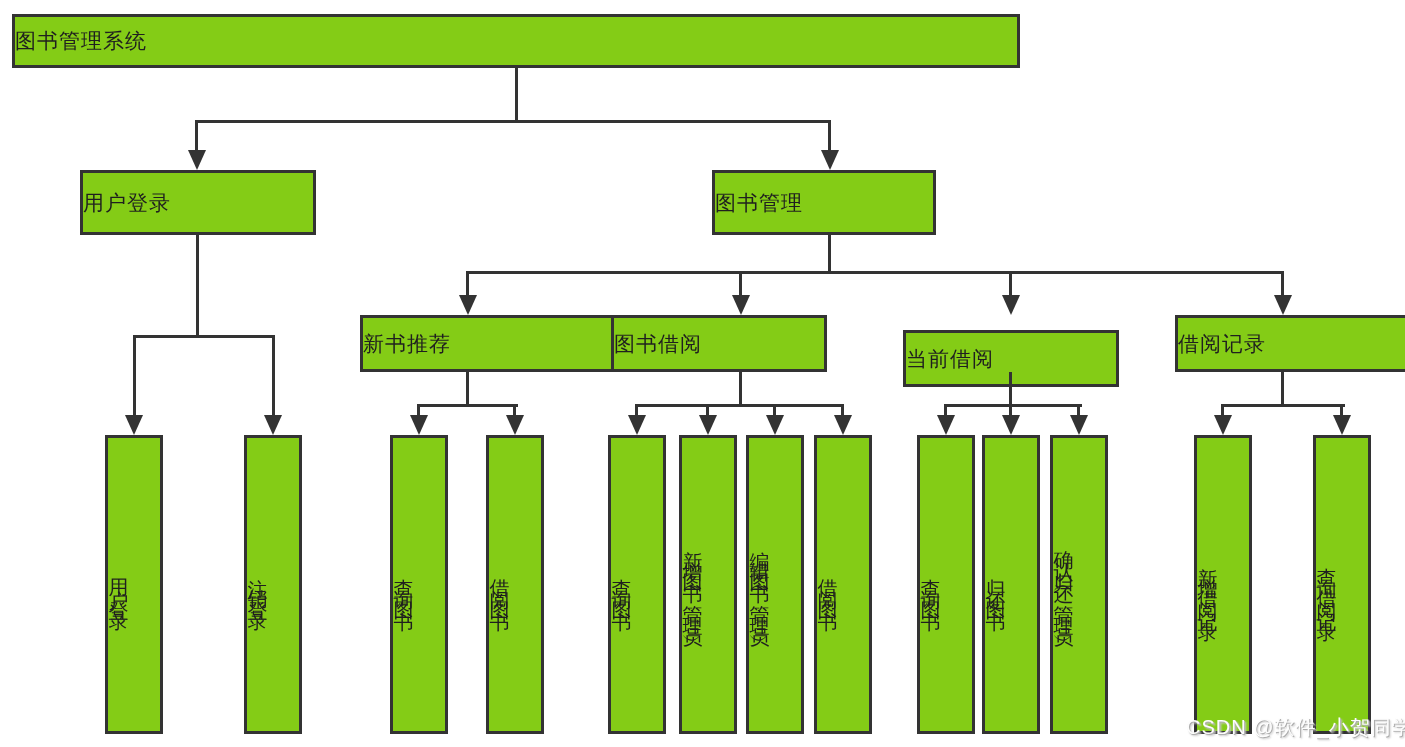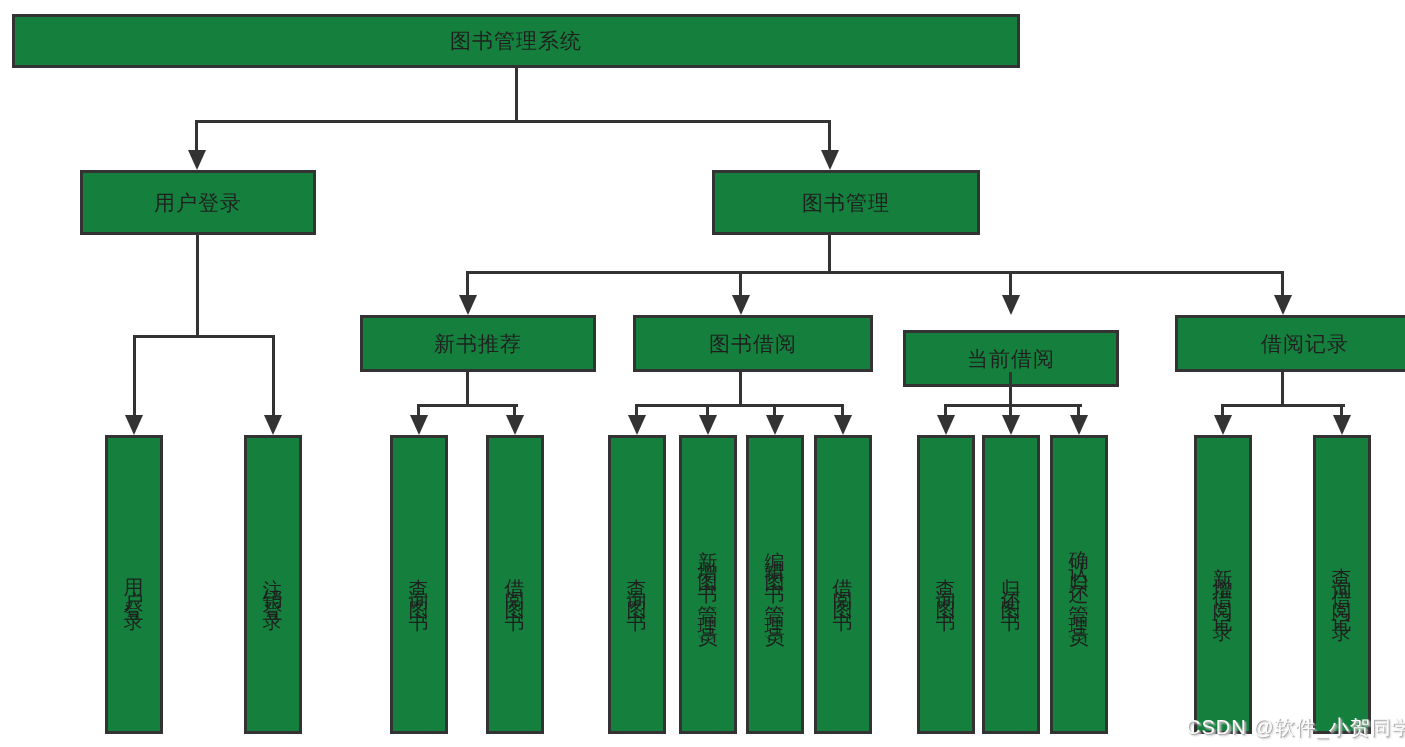--- a/index.html
+++ b/index.html
@@ -3,22 +3,22 @@
 <meta charset="utf-8">
 <style>
   html,body{margin:0;padding:0;}
   body{
     width:1405px;height:747px;position:relative;background:#ffffff;
     font-family:"Liberation Sans","DejaVu Sans",sans-serif;
     overflow:hidden;color:#1f1f1f;
   }
   .node{
     position:absolute;box-sizing:border-box;
-    border:3px solid #333333;background:#15803d;
-    display:flex;align-items:center;justify-content:center;
+    border:3px solid #333333;background:#84cc16;
+    display:flex;align-items:center;
   }
   .hlabel{
     font-size:21px;color:#1f1f1f;letter-spacing:1px;white-space:nowrap;
   }
   .leaf{top:435px;width:58px;height:299px;}
   .vlabel{
     writing-mode:vertical-rl;text-orientation:mixed;
     font-size:20px;line-height:1.1;letter-spacing:11px;color:#1f1f1f;
   }
   .vline{position:absolute;width:3px;background:#333333;}
@@ -45,21 +45,21 @@
 <div class="vline" style="left:515px;top:66px;height:56px"></div>
 <div class="hline" style="left:195px;top:120px;width:636px"></div>
 <div class="vline" style="left:195px;top:120px;height:32px"></div>
 <div class="vline" style="left:828px;top:120px;height:32px"></div>
 <div class="arrow" style="left:188px;top:150px"></div>
 <div class="arrow" style="left:821px;top:150px"></div>
 
 <div class="node" style="left:80px;top:170px;width:236px;height:65px">
   <span class="hlabel">用户登录</span>
 </div>
-<div class="node" style="left:712px;top:170px;width:268px;height:65px">
+<div class="node" style="left:712px;top:170px;width:224px;height:65px">
   <span class="hlabel">图书管理</span>
 </div>
 
 <div class="vline" style="left:196px;top:235px;height:102px"></div>
 <div class="hline" style="left:133px;top:335px;width:142px"></div>
 <div class="vline" style="left:133px;top:335px;height:82px"></div>
 <div class="vline" style="left:272px;top:335px;height:82px"></div>
 <div class="arrow" style="left:125px;top:415px"></div>
 <div class="arrow" style="left:264px;top:415px"></div>
 
@@ -67,24 +67,24 @@
 <div class="hline" style="left:466px;top:271px;width:818px"></div>
 <div class="vline" style="left:466px;top:271px;height:26px"></div>
 <div class="vline" style="left:739px;top:271px;height:26px"></div>
 <div class="vline" style="left:1009px;top:271px;height:26px"></div>
 <div class="vline" style="left:1281px;top:271px;height:26px"></div>
 <div class="arrow" style="left:459px;top:295px"></div>
 <div class="arrow" style="left:732px;top:295px"></div>
 <div class="arrow" style="left:1002px;top:295px"></div>
 <div class="arrow" style="left:1274px;top:295px"></div>
 
-<div class="node" style="left:360px;top:315px;width:236px;height:57px">
+<div class="node" style="left:360px;top:315px;width:258px;height:57px">
   <span class="hlabel">新书推荐</span>
 </div>
-<div class="node" style="left:633px;top:315px;width:240px;height:57px">
+<div class="node" style="left:611px;top:315px;width:216px;height:57px">
   <span class="hlabel">图书借阅</span>
 </div>
 <div class="node" style="left:903px;top:330px;width:216px;height:57px">
   <span class="hlabel">当前借阅</span>
 </div>
 <div class="node" style="left:1175px;top:315px;width:260px;height:57px">
   <span class="hlabel">借阅记录</span>
 </div>
 
 <div class="vline" style="left:466px;top:372px;height:34px"></div>

